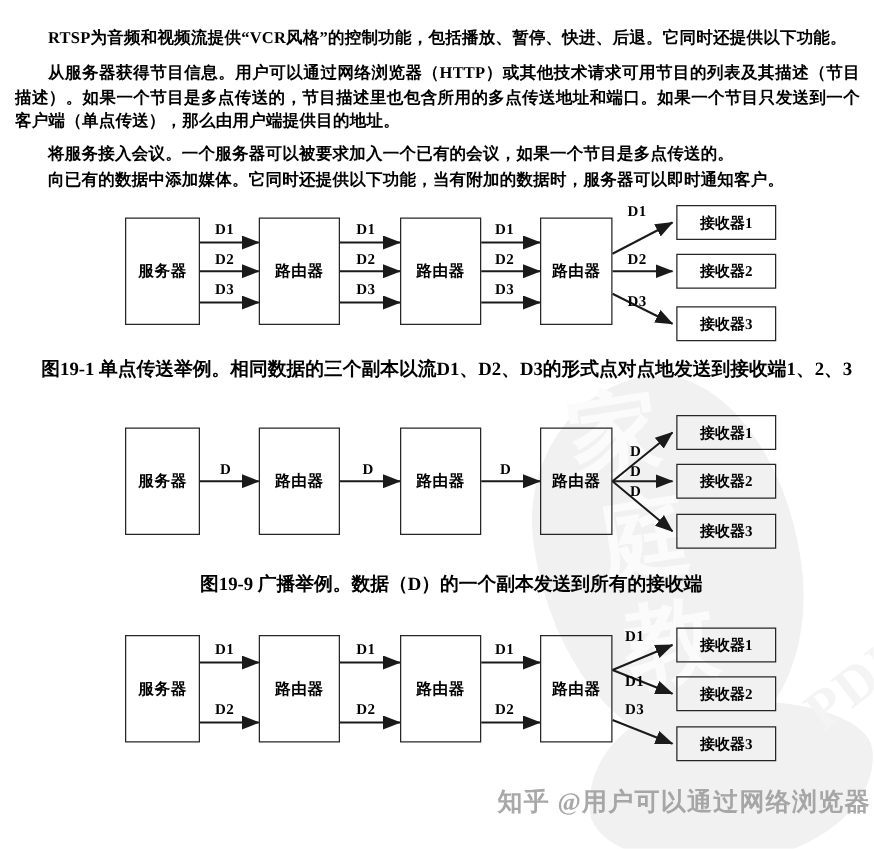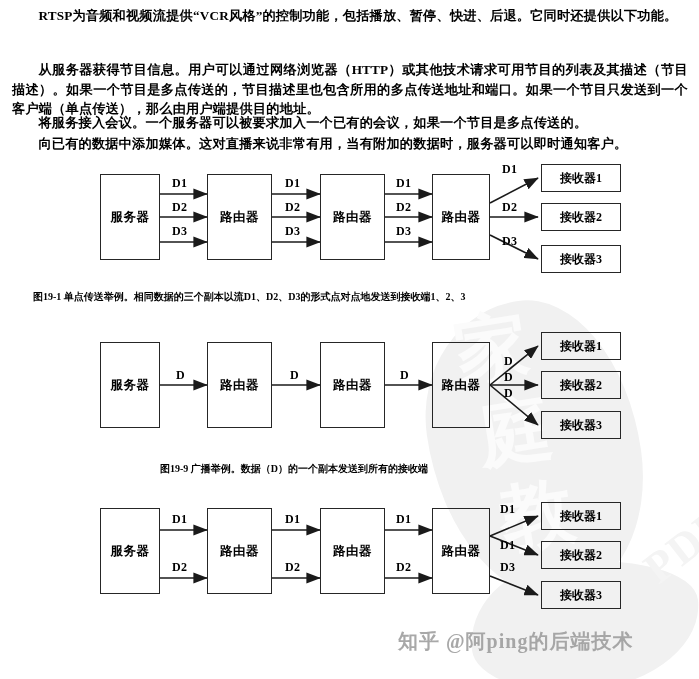--- a/index.html
+++ b/index.html
@@ -92,21 +92,21 @@
   .par-block {
     position: absolute;
     left: 12px;
     width: 676px;
   }
   .indent { text-indent: 2em; }
 
   
   .caption {
     position: absolute;
-    font-size: 10px;
+    font-size: 15px;
     font-weight: bold;
     line-height: 17px;
     font-family: "Liberation Serif", "DejaVu Serif", serif;
     white-space: nowrap;
   }
   .caption .cap-l2 {
     display: block;
     padding-left: 52px;
     white-space: nowrap;
   }
@@ -156,34 +156,34 @@
     <div class="wm-blob b1"></div>
     <div class="wm-blob b2"></div>
     <div class="wm-cn w1">家</div>
     <div class="wm-cn w2">庭</div>
     <div class="wm-cn w3">教</div>
     <div class="wm-pd">PDF</div>
   </div>
 
   <div class="content">
 
-    <div class="par-block" style="top:6px;">
+    <div class="par-block" style="top:20px;">
       <p class="body-par indent">RTSP为音频和视频流提供“VCR风格”的控制功能，包括播放、暂停、快进、后退。它同时还提供以下功能。</p>
     </div>
 
-    <div class="par-block" style="top:60px;">
+    <div class="par-block" style="top:48px;">
       <p class="body-par indent">从服务器获得节目信息。用户可以通过网络浏览器（HTTP）或其他技术请求可用节目的列表及其描述（节目描述）。如果一个节目是多点传送的，节目描述里也包含所用的多点传送地址和端口。如果一个节目只发送到一个客户端（单点传送），那么由用户端提供目的地址。</p>
     </div>
 
     <div class="par-block" style="top:113px;">
       <p class="body-par indent">将服务接入会议。一个服务器可以被要求加入一个已有的会议，如果一个节目是多点传送的。</p>
     </div>
 
     <div class="par-block" style="top:134px;">
-      <p class="body-par indent">向已有的数据中添加媒体。这对直播来说非常有用，当有附加的数据时，服务器可以即时通知客户。</p>
+      <p class="body-par indent">向已有的数据中添加媒体。它同时还提供以下功能，当有附加的数据时，服务器可以即时通知客户。</p>
     </div>
 
   </div>
 
   <div class="diagram" style="left:0px; top:160px; width:699px; height:115px;">
 
     <svg width="699" height="115">
       <defs>
         <marker id="ah1" markerWidth="9" markerHeight="7" refX="8.5" refY="3.5" orient="auto">
           <polygon points="0 0, 9 3.5, 0 7" fill="#1a1a1a"></polygon>
@@ -313,15 +313,15 @@
     <div class="edge-label" style="left:396px; top:62px;">D2</div>
 
     <div class="edge-label" style="left:500px; top:4px;">D1</div>
     <div class="edge-label" style="left:500px; top:40px;">D1</div>
     <div class="edge-label" style="left:500px; top:62px;">D3</div>
   </div>
 
   <div class="caption" style="left:33px; top:632px;">
   </div>
 
-  <div class="wm-zhihu">知乎 @阿ping的后端技术</div>
+  <div class="wm-zhihu">知乎 @用户可以通过网络浏览器</div>
 
 </div>
 
 </body></html>

